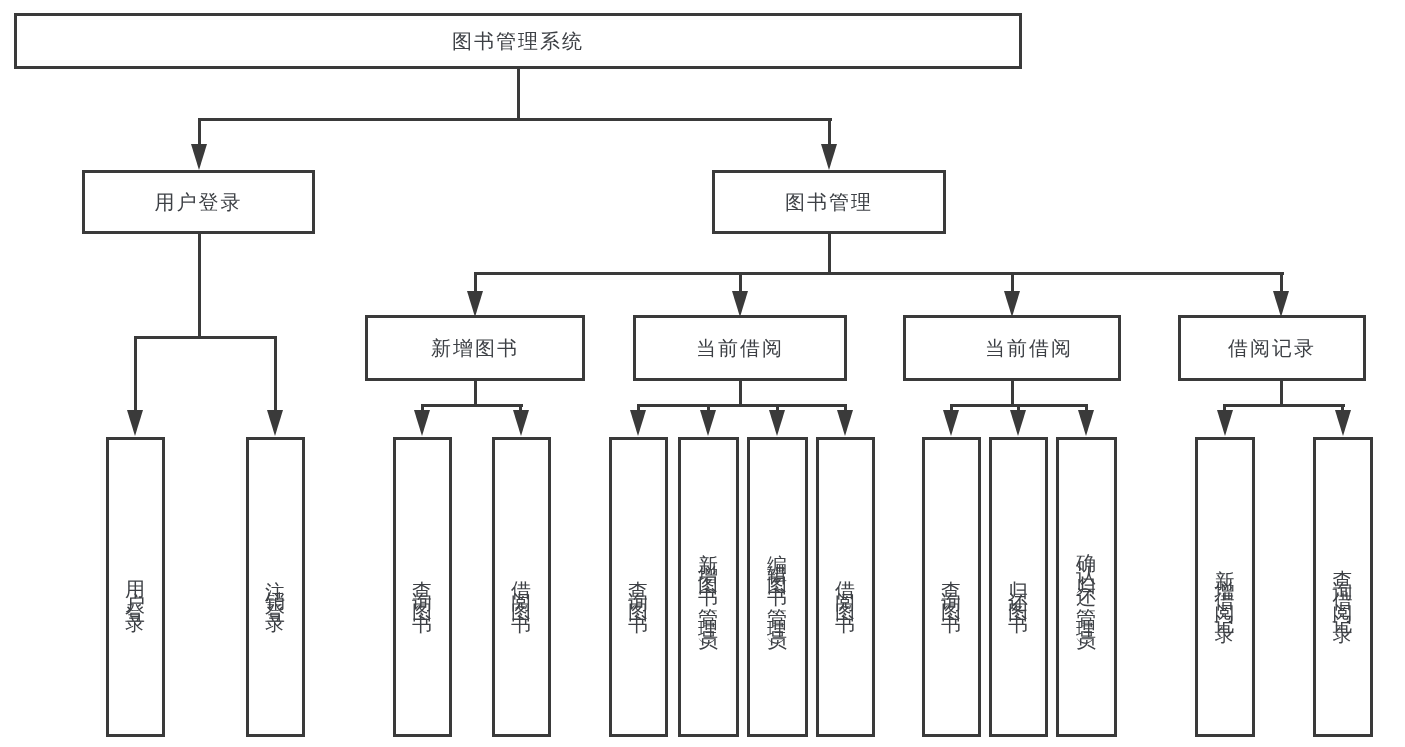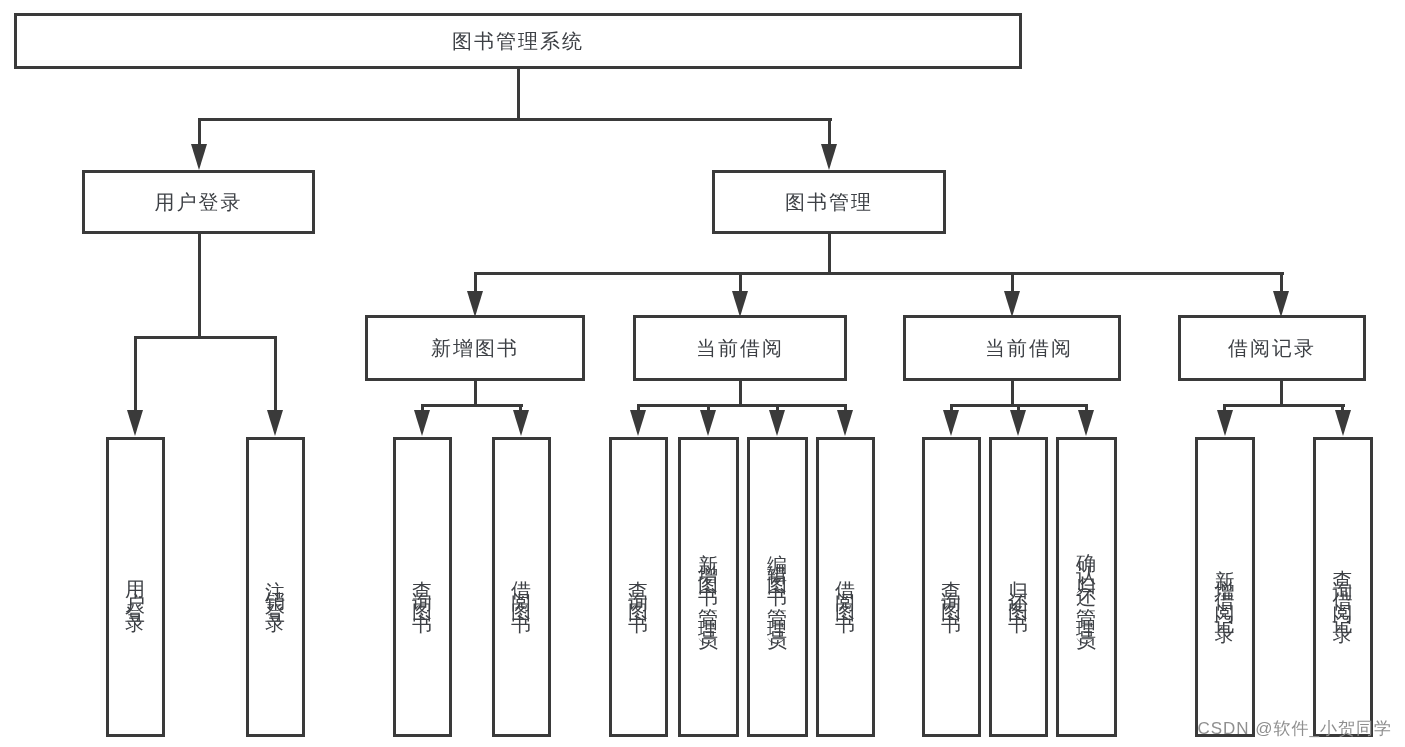--- a/index.html
+++ b/index.html
@@ -146,15 +146,14 @@
   <div class="ah" style="left:1010px;top:410px;"></div>
   <div class="ah" style="left:1078px;top:410px;"></div>
 
   <div class="vl" style="left:1280px;top:381px;height:26px;"></div>
   <div class="hl" style="left:1224px;top:404px;width:121px;"></div>
   <div class="vl" style="left:1223px;top:404px;height:9px;"></div>
   <div class="vl" style="left:1341px;top:404px;height:9px;"></div>
   <div class="ah" style="left:1217px;top:410px;"></div>
   <div class="ah" style="left:1335px;top:410px;"></div>
 
-  <div id="watermark">CSDN @软件_小贺同学</div>
 
 </div>
 
 </body></html>

